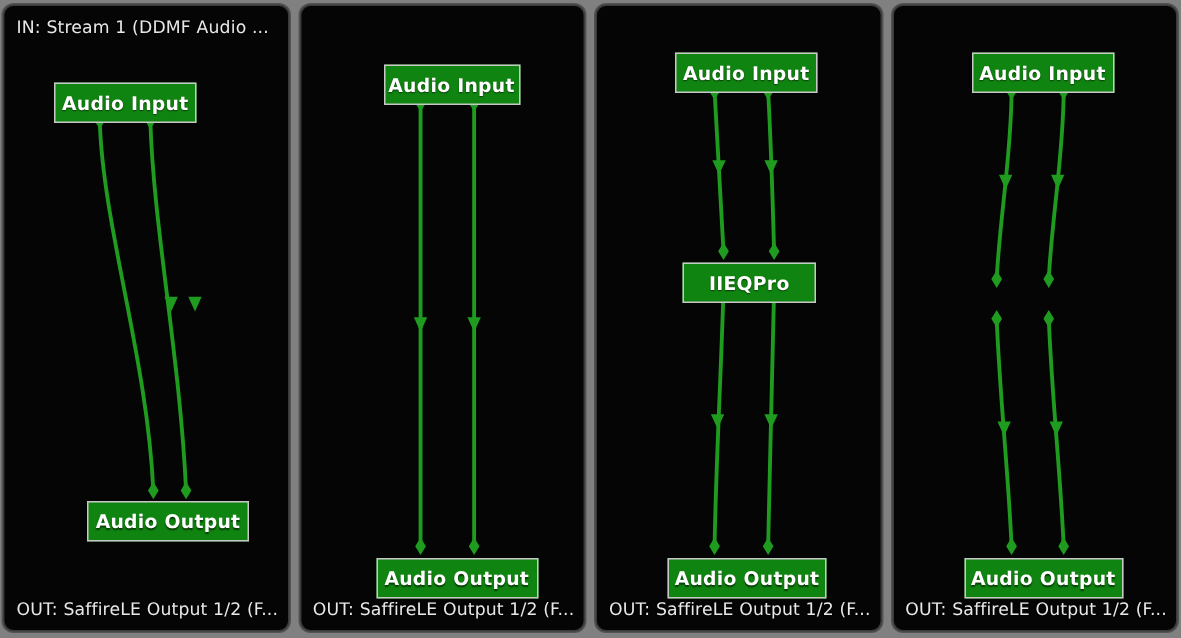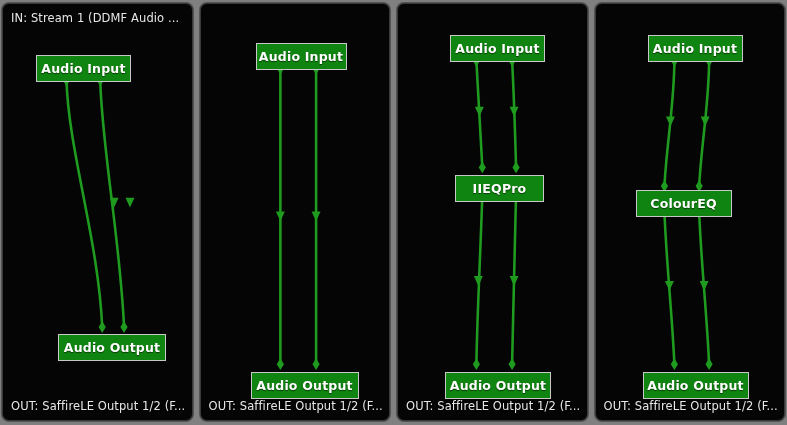--- a/index.html
+++ b/index.html
@@ -178,20 +178,17 @@
           <path d="M 114,362 L 117.6,368 L 114,374 L 110.4,368 Z" fill="#1f9c1f" stroke="none"></path>
           <path d="M 70.5,115 L 75,125 L 79.5,115 Z" fill="#1f9c1f" stroke="none"></path>
           <path d="M 105.5,115 L 110,125 L 114.5,115 Z" fill="#1f9c1f" stroke="none"></path>
           <path d="M 69.5,283 L 74,293 L 78.5,283 Z" fill="#1f9c1f" stroke="none"></path>
           <path d="M 104.5,283 L 109,293 L 113.5,283 Z" fill="#1f9c1f" stroke="none"></path>
         </svg>
       </div>
       <div class="node" style="left: 52px; top: 31px; width: 95px;">
         <span>Audio Input</span>
       </div>
-      <div class="node" style="left: 40px; top: 186px; width: 96px;">
-        <span>ColourEQ</span>
-      </div>
       <div class="node" style="left: 47px; top: 368px; width: 106px;">
         <span>Audio Output</span>
       </div>
     </div>
   </div>
 
 </body></html>

